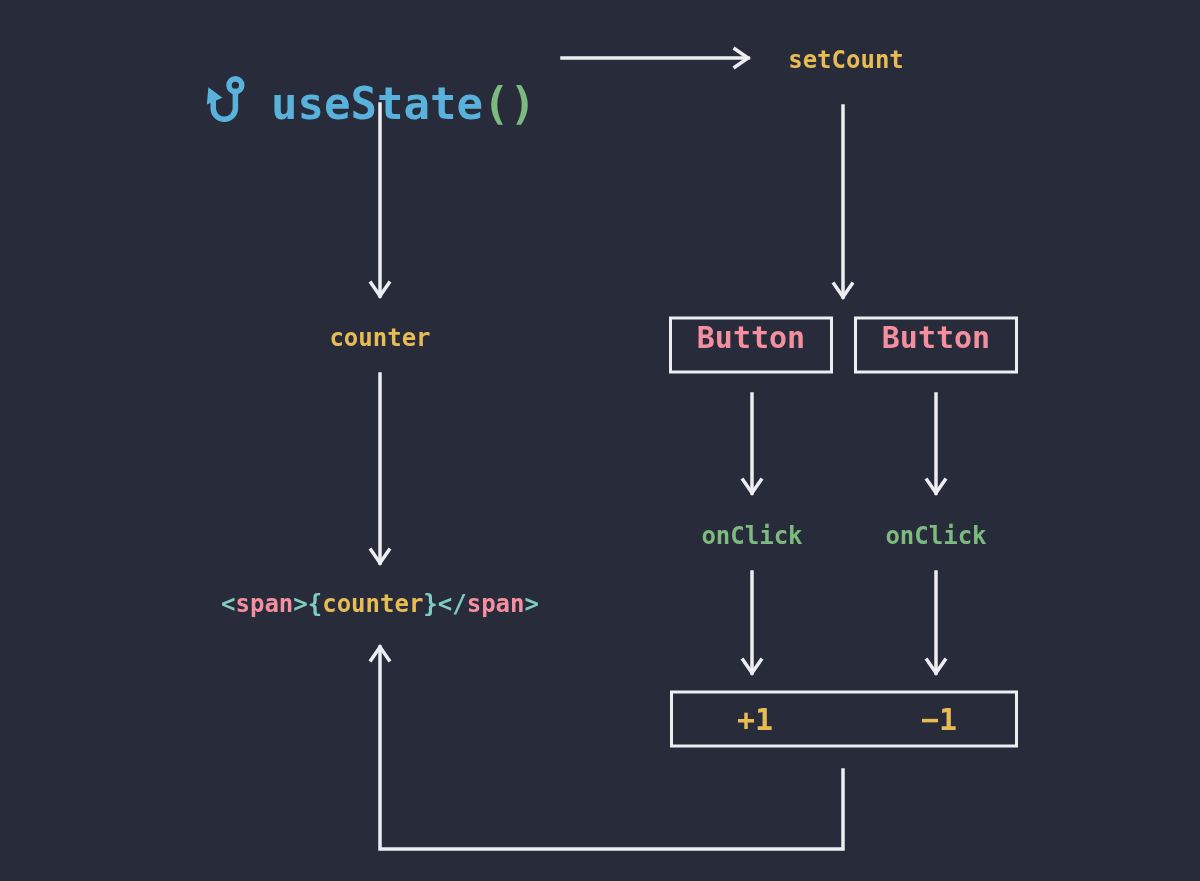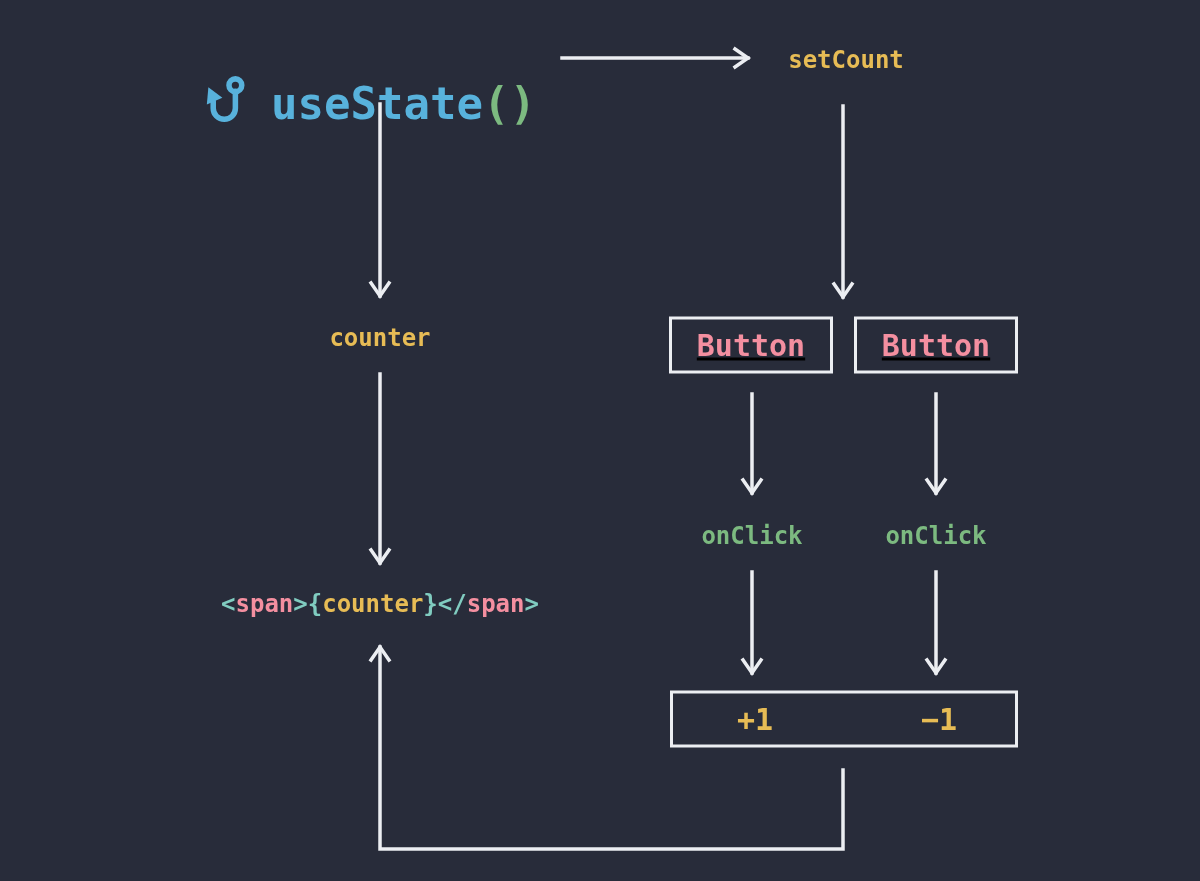--- a/index.html
+++ b/index.html
@@ -24,23 +24,22 @@
     transform: translate(-50%,-50%);
     font-size: 24px;
     white-space: nowrap;
     line-height: 1;
   }
   .box {
     position:absolute;
     transform: translate(-50%,-50%);
     border: 3px solid var(--line, #eceef2);
     box-sizing: border-box;
-    display:flex; align-items:center; justify-content:center;
+    display:flex; align-items:flex-start; justify-content:center;
     font-size: 30px;
-    text-decoration: underline;
   }
   .actions-box { display:block; }
   .action-item {
     position:absolute;
     top:50%;
     transform: translate(-50%,-50%);
     font-size: 30px;
     line-height:1;
   }
   .titlebar {

